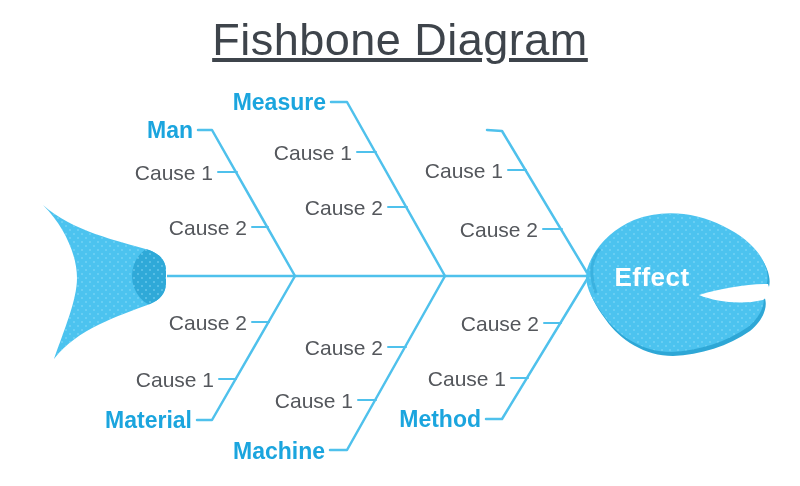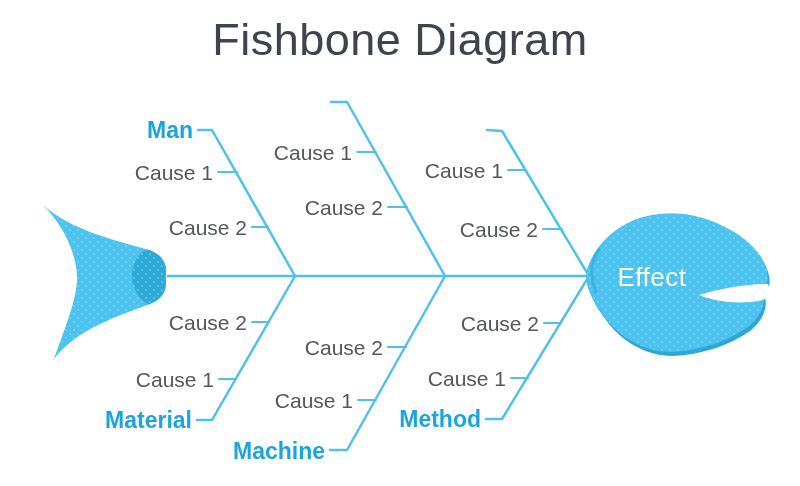--- a/index.html
+++ b/index.html
@@ -3,28 +3,28 @@
 <meta charset="utf-8">
 <style>
   html,body{margin:0;padding:0;background:#fff;}
   .stage{
     position:relative;width:800px;height:486px;background:#ffffff;overflow:hidden;
     font-family:"Liberation Sans","DejaVu Sans",sans-serif;
   }
   .stage svg{position:absolute;left:0;top:0;}
   .title{
     position:absolute;left:0;right:0;top:14px;text-align:center;
-    font-size:45px;font-weight:400;color:#3e444b;letter-spacing:0.5px;
+    font-size:45px;font-weight:400;color:#3e444b;letter-spacing:0.5px;text-decoration:underline;
   }
   .lbl{position:absolute;white-space:nowrap;transform:translateY(-50%);text-align:right;line-height:1;}
   .cat{font-size:23px;font-weight:600;color:#1ba5de;}
   .cause{font-size:21px;font-weight:400;color:#54575c;}
   .effect{
     position:absolute;transform:translate(-50%,-50%);
-    font-size:26px;color:#ffffff;font-weight:400;letter-spacing:0.5px;
+    font-size:26px;color:#ffffff;font-weight:700;letter-spacing:0.5px;
   }
 </style>
 </head>
 <body>
 
 <div class="stage">
 
   <svg width="800" height="486" viewBox="0 0 800 486">
     <defs>
       <pattern id="dots" width="8" height="8" patternUnits="userSpaceOnUse">
@@ -75,20 +75,21 @@
       <use href="#headPath" fill="#4cc3ef"></use>
       <use href="#headPath" fill="url(#dots)"></use>
       <path d="M 600 249 C 591 259, 589 272, 596 293" stroke="#2ea7d6" stroke-width="3" fill="none" opacity="0.6"></path>
       <path d="M 699 295 C 723 288, 747 284, 768 284 C 771 291, 768 297, 763 300 C 741 305, 716 302, 699 295 Z" fill="#ffffff"></path>
     </g>
   </svg>
 
   <div class="title">Fishbone Diagram</div>
 
   <div class="lbl cat" style="right:607px;top:130px">Man</div>
+  <div class="lbl cat" style="right:474px;top:102px">Measure</div>
 
   <div class="lbl cause" style="right:587px;top:172px">Cause 1</div>
   <div class="lbl cause" style="right:553px;top:227px">Cause 2</div>
   <div class="lbl cause" style="right:448px;top:152px">Cause 1</div>
   <div class="lbl cause" style="right:417px;top:207px">Cause 2</div>
   <div class="lbl cause" style="right:297px;top:170px">Cause 1</div>
   <div class="lbl cause" style="right:262px;top:229px">Cause 2</div>
 
   <div class="lbl cat" style="right:475px;top:451px">Machine</div>
   <div class="lbl cat" style="right:608px;top:420px">Material</div>

